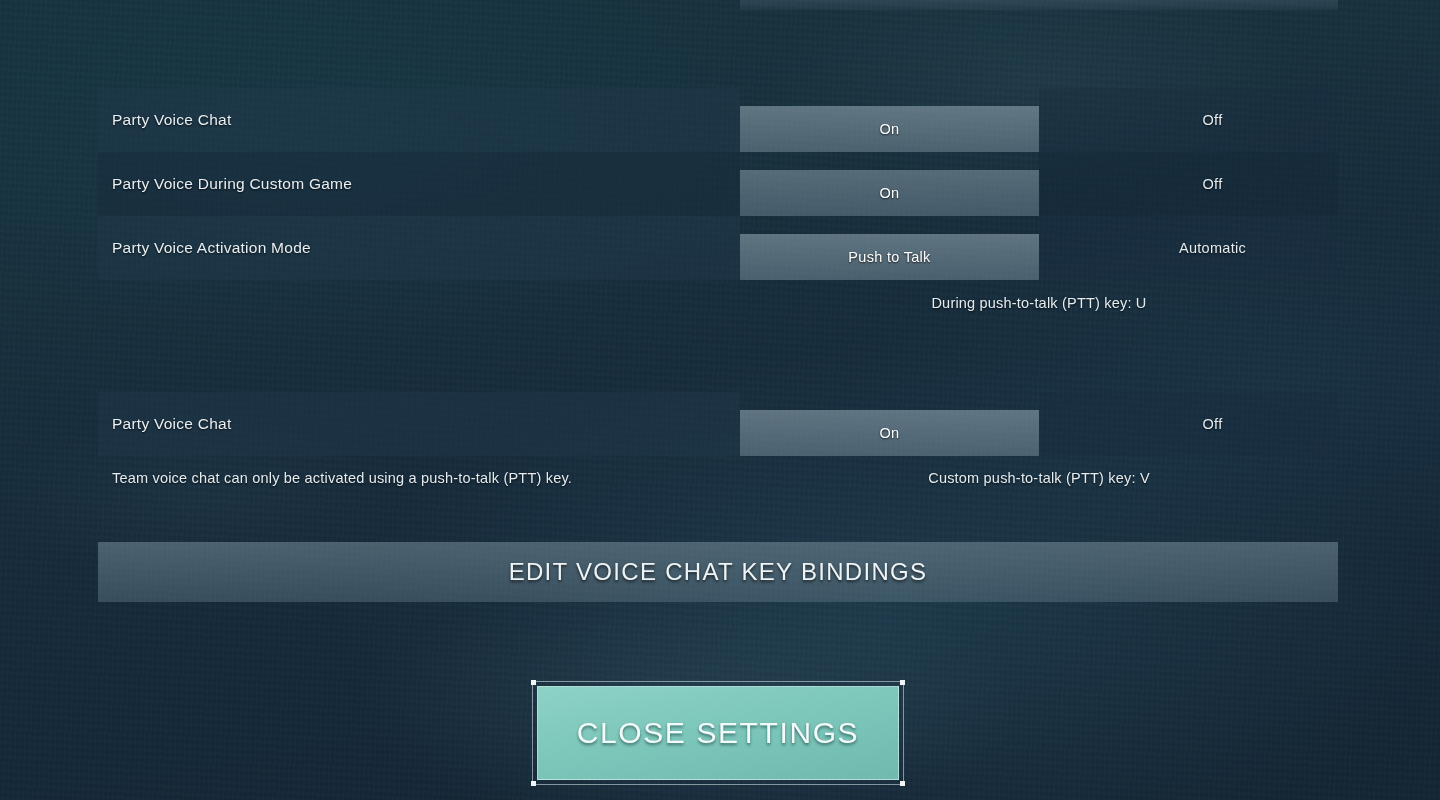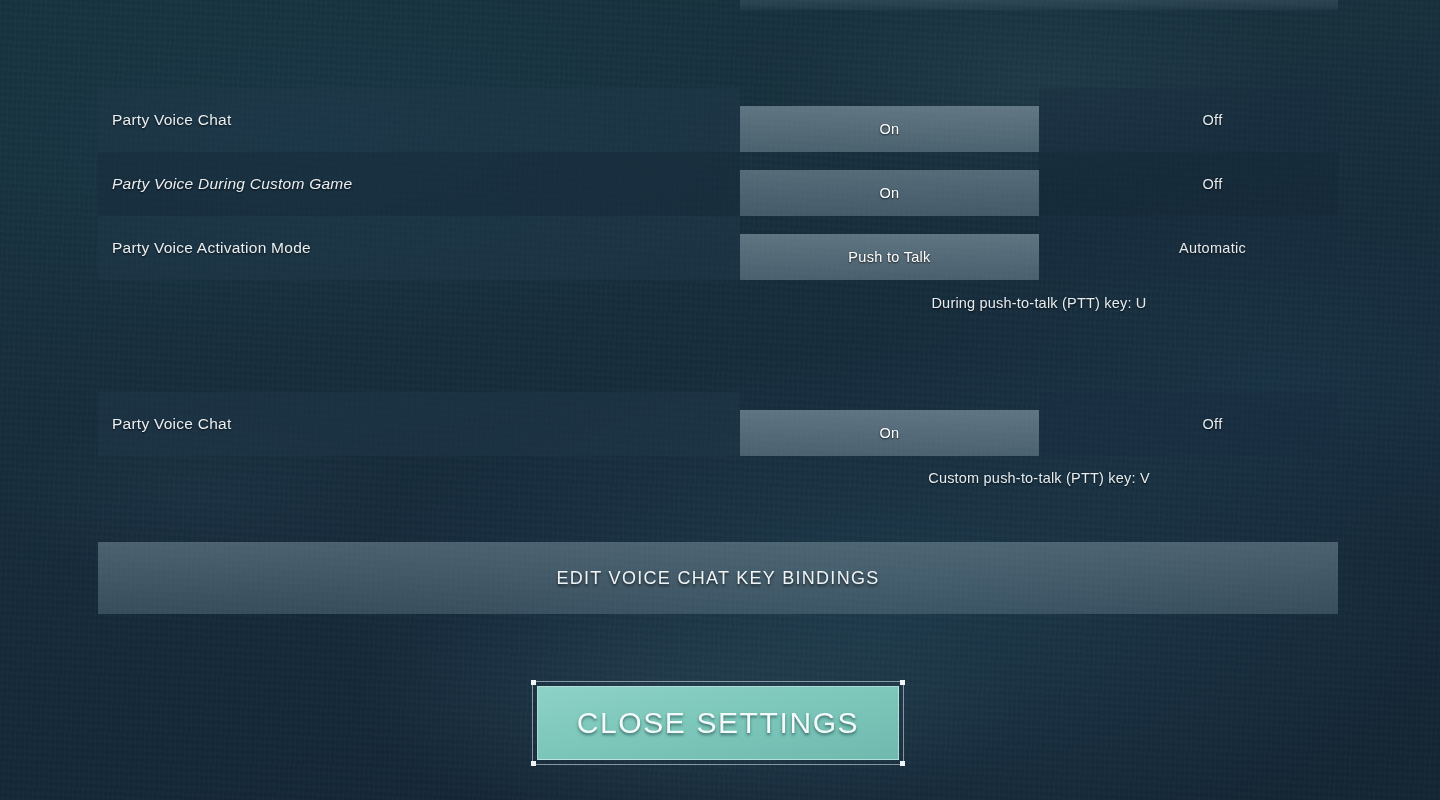--- a/index.html
+++ b/index.html
@@ -59,21 +59,21 @@
   .row-label {
     flex:0 0 642px;
     display:flex; align-items:center;
     padding-left:14px;
     font-size:15.5px;
     letter-spacing:0.25px;
     color:#e9eff2;
     text-shadow:0 1px 2px rgba(0,0,0,0.72);
   }
   .row-shade-a { background:rgba(31,55,74,0.50); }
-  .row-shade-b { background:rgba(24,44,61,0.52);font-style:italic; }
+  .row-shade-b { background:rgba(24,44,61,0.52); }
 
   .opt {
     flex:0 0 299px;
     display:flex; align-items:center; justify-content:center;
     font-size:14.5px;
     letter-spacing:0.3px;
     color:#f2f6f8;
     text-shadow:0 1px 2px rgba(0,0,0,0.75);
   }
   .opt.sel {
@@ -106,34 +106,34 @@
     position:absolute; z-index:4;
     font-size:14.5px;
     color:#e4ecf0;
     letter-spacing:0.2px;
     text-shadow:0 1px 2px rgba(0,0,0,0.75);
   }
 
   
   .wide-btn {
     position:absolute; z-index:4;
-    left:98px; top:542px; width:1240px; height:72px;
+    left:98px; top:542px; width:1240px; height:60px;
     display:flex; align-items:center; justify-content:center;
     background:linear-gradient(180deg, rgba(124,146,158,0.52), rgba(98,122,136,0.44));
-    font-size:18px;
+    font-size:24px;
     letter-spacing:1.3px;
     color:#eef4f6;
     text-shadow:0 2px 3px rgba(0,0,0,0.62);
     cursor:pointer;
   }
 
   
   .close-wrap {
     position:absolute; z-index:5;
-    left:532px; top:681px; width:372px; height:84px;
+    left:532px; top:681px; width:372px; height:104px;
   }
   .close-frame {
     position:absolute; inset:0;
     border:1px solid rgba(198,214,220,0.62);
   }
   .close-btn {
     position:absolute; left:5px; top:5px; right:5px; bottom:5px;
     display:flex; align-items:center; justify-content:center;
     background:linear-gradient(170deg, #8ed2c6 0%, #7cc6ba 48%, #6fb9ae 100%);
     border:1px solid rgba(226,240,240,0.55);
@@ -187,20 +187,21 @@
   <div class="ptt-note" style="left:740px; top:295px;">During push-to-talk (PTT) key: U</div>
 
   <div class="block" style="left:98px; top:392px;">
     <div class="row">
       <div class="row-label row-shade-a">Party Voice Chat</div>
       <div class="opt sel">On</div>
       <div class="opt unsel">Off</div>
     </div>
   </div>
 
+  <div class="side-note" style="left:112px; top:470px;">Team voice chat can only be activated using a push-to-talk (PTT) key.</div>
 
   <div class="ptt-note" style="left:740px; top:470px;">Custom push-to-talk (PTT) key: V</div>
 
   <div class="wide-btn">
     <span>EDIT VOICE CHAT KEY BINDINGS</span>
   </div>
 
   <div class="close-wrap">
     <div class="close-frame"></div>
     <div class="dot tl"></div>

